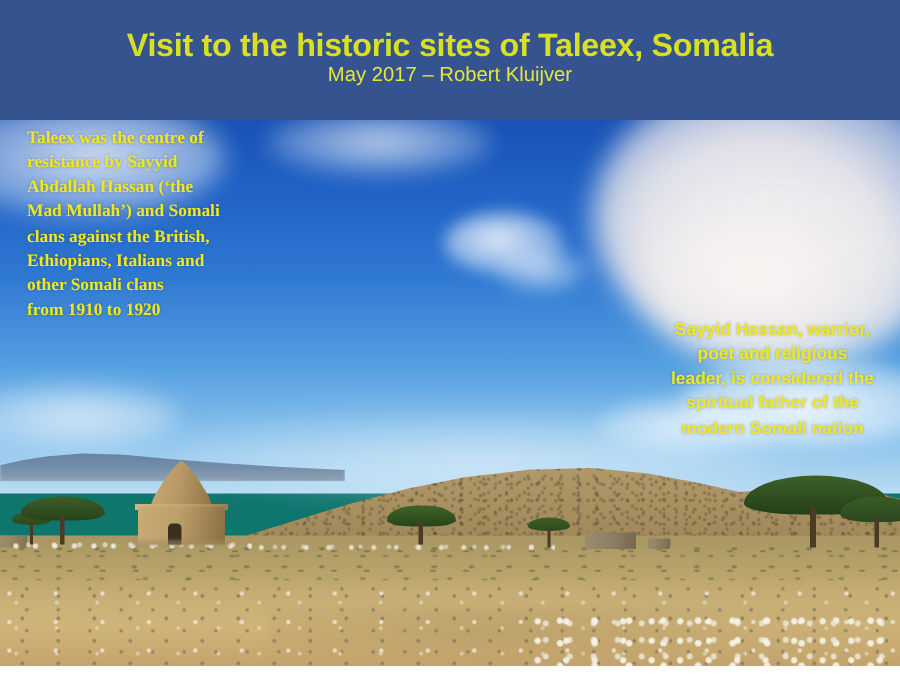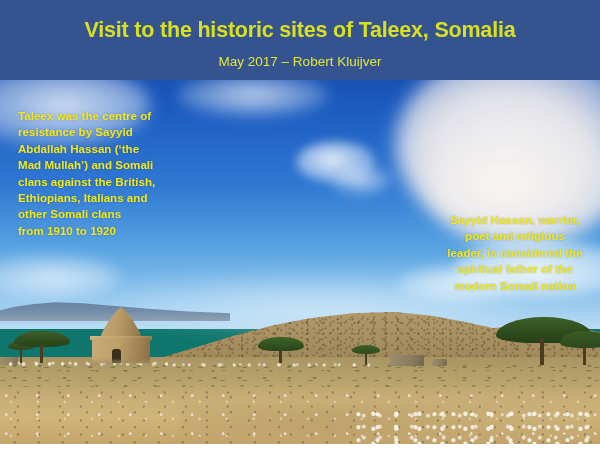--- a/index.html
+++ b/index.html
@@ -35,21 +35,21 @@
     width: 600px;
     text-align: center;
     font-size: 21.5px;
     font-weight: bold;
     letter-spacing: -0.2px;
     color: #d9e021;
     white-space: nowrap;
   }
   .banner-subtitle {
     position: absolute;
-    left: 0; top: 54px;
+    left: 0; top: 42px;
     width: 600px;
     text-align: center;
     font-size: 13.5px;
     color: #e3e53a;
     white-space: nowrap;
   }
 
   
   .photo {
     position: absolute;
@@ -421,21 +421,21 @@
   .caption {
     position: absolute;
     z-index: 60;
     color: #f0e81c;
     font-size: 11.6px;
     line-height: 16.4px;
     font-weight: 600;
     white-space: pre-line;
     text-shadow: 0 0 2px rgba(20,40,80,0.35);
   }
-  .caption-left  { left: 18px;  top: 108px;  width: 190px; }
+  .caption-left  { left: 18px;  top: 84px;  width: 190px; font-family: Liberation Serif, serif; }
   .caption-right { left: 435px; top: 212px; width: 160px; text-align: center; }
 </style>
 </head>
 <body>
 
 <div class="slide">
 
   <div class="photo">
 
     <div class="sky"></div>

